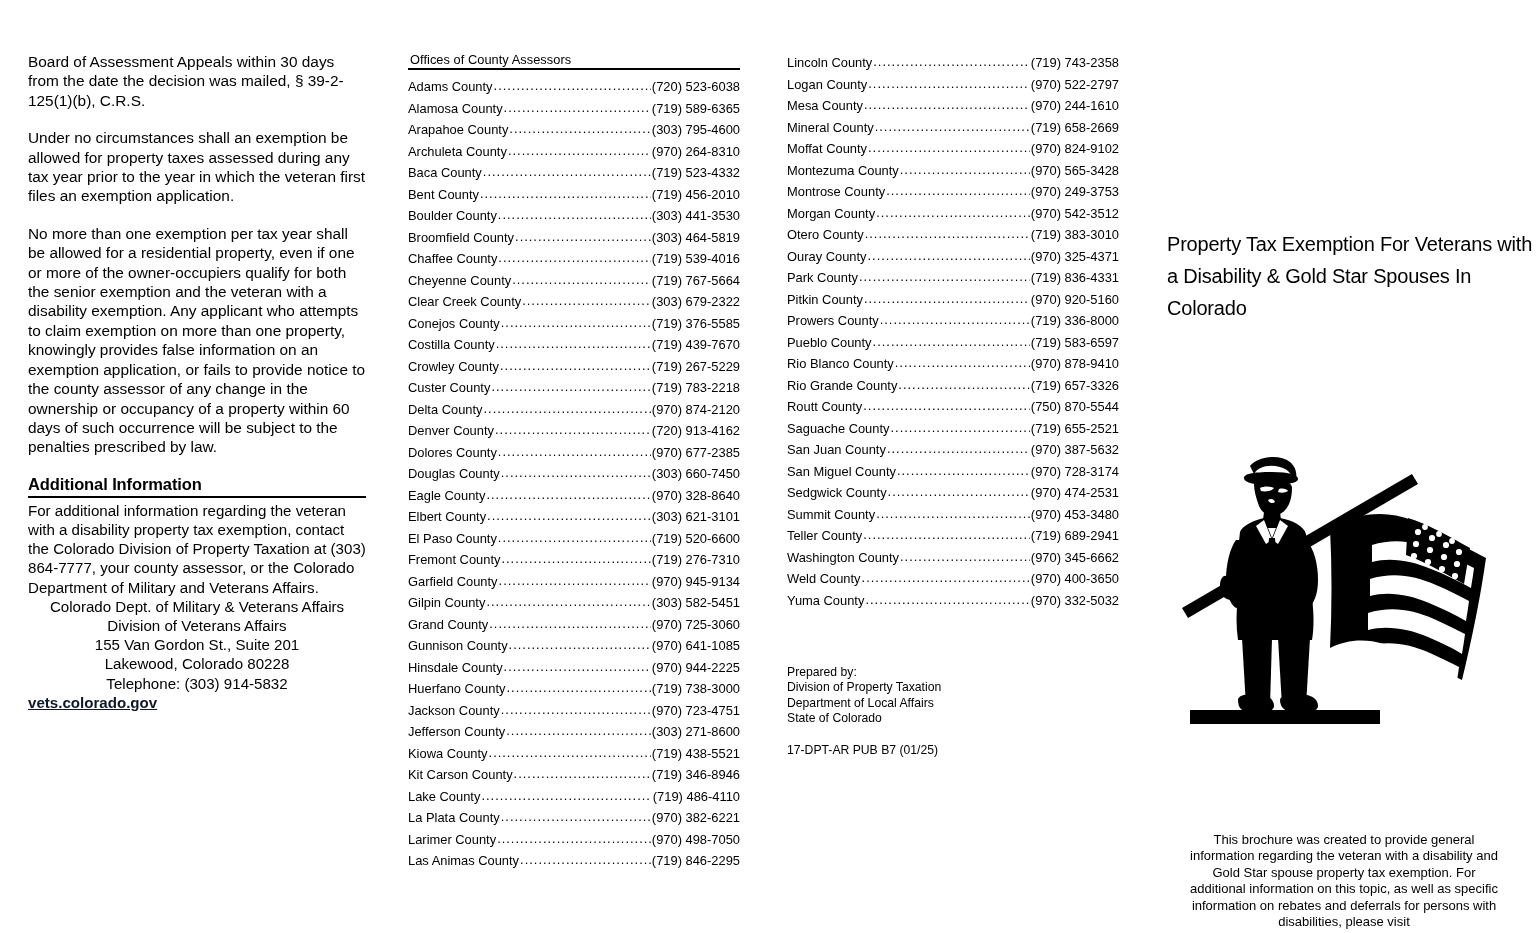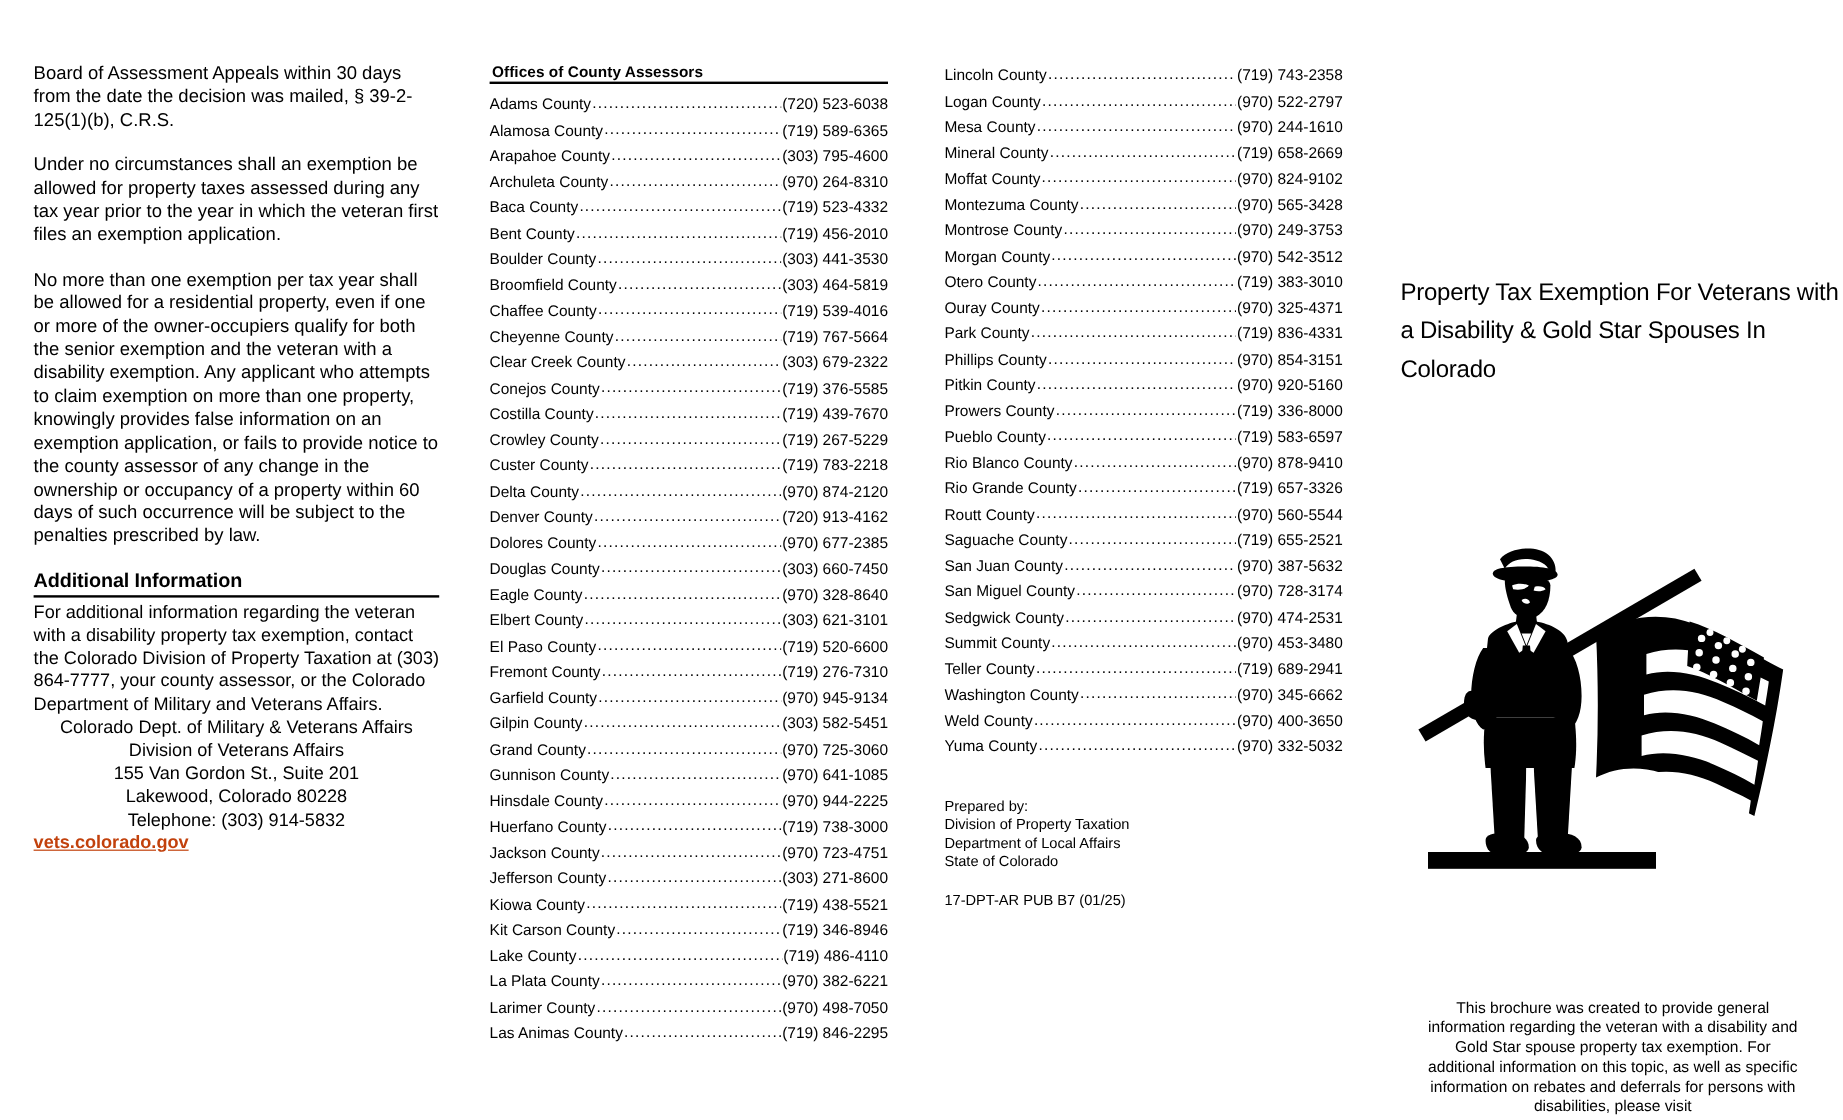--- a/index.html
+++ b/index.html
@@ -43,39 +43,39 @@
   .info-line {
     font-size: 15.1px;
     line-height: 19.2px;
     margin: 0;
   }
   .info-block {
     margin: 0;
     text-align: center;
   }
   .weblink {
-    color: #c2410c;
+    color: #0f172a;
     font-weight: bold;
     text-decoration: underline;
     font-size: 15.1px;
     line-height: 19.2px;
     display: inline-block;
   }
 
   
   .assessor-col {
     position: absolute;
     top: 52px;
   }
   #col-assessors-a { left: 408px; width: 332px; }
   #col-assessors-b { left: 787px; width: 332px; }
 
   .list-head {
     font-size: 12.8px;
-    font-weight: bold;
+    font-weight: normal;
     margin: 0 0 1px 2px;
     letter-spacing: 0.05px;
   }
   .list-head-rule {
     border: 0;
     border-top: 2.5px solid #000;
     margin: 0 0 6px 0;
   }
   .assessor-row {
     display: flex;
@@ -420,25 +420,20 @@
         <span class="assessor-name">Ouray County</span>
         <span class="assessor-dots"></span>
         <span class="assessor-phone">(970) 325-4371</span>
       </div>
       <div class="assessor-row">
         <span class="assessor-name">Park County</span>
         <span class="assessor-dots"></span>
         <span class="assessor-phone">(719) 836-4331</span>
       </div>
       <div class="assessor-row">
-        <span class="assessor-name">Phillips County</span>
-        <span class="assessor-dots"></span>
-        <span class="assessor-phone">(970) 854-3151</span>
-      </div>
-      <div class="assessor-row">
         <span class="assessor-name">Pitkin County</span>
         <span class="assessor-dots"></span>
         <span class="assessor-phone">(970) 920-5160</span>
       </div>
       <div class="assessor-row">
         <span class="assessor-name">Prowers County</span>
         <span class="assessor-dots"></span>
         <span class="assessor-phone">(719) 336-8000</span>
       </div>
       <div class="assessor-row">
@@ -452,21 +447,21 @@
         <span class="assessor-phone">(970) 878-9410</span>
       </div>
       <div class="assessor-row">
         <span class="assessor-name">Rio Grande County</span>
         <span class="assessor-dots"></span>
         <span class="assessor-phone">(719) 657-3326</span>
       </div>
       <div class="assessor-row">
         <span class="assessor-name">Routt County</span>
         <span class="assessor-dots"></span>
-        <span class="assessor-phone">(970) 560-5544</span>
+        <span class="assessor-phone">(750) 870-5544</span>
       </div>
       <div class="assessor-row">
         <span class="assessor-name">Saguache County</span>
         <span class="assessor-dots"></span>
         <span class="assessor-phone">(719) 655-2521</span>
       </div>
       <div class="assessor-row">
         <span class="assessor-name">San Juan County</span>
         <span class="assessor-dots"></span>
         <span class="assessor-phone">(970) 387-5632</span>

